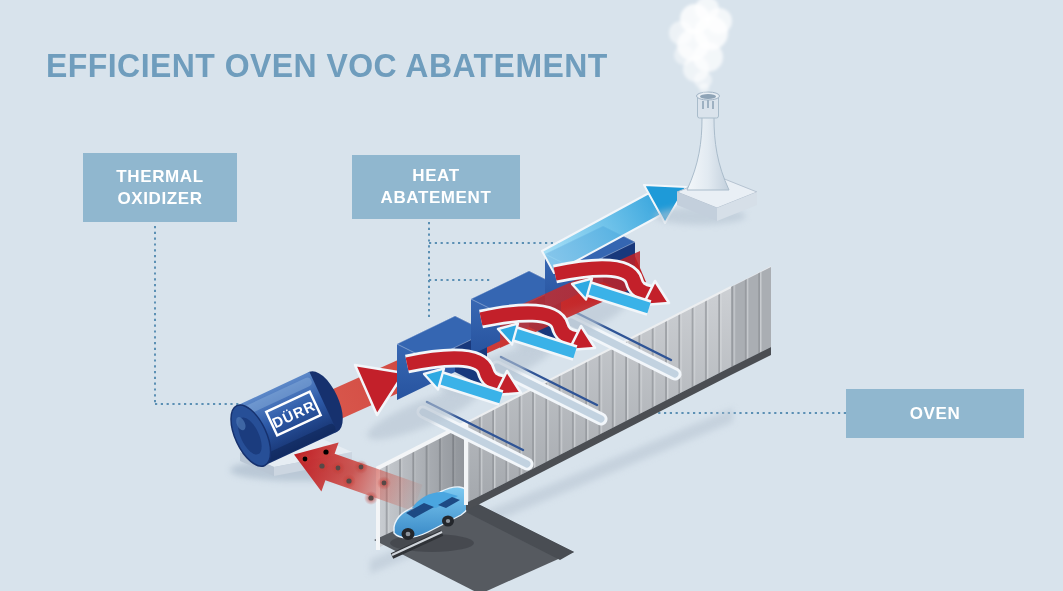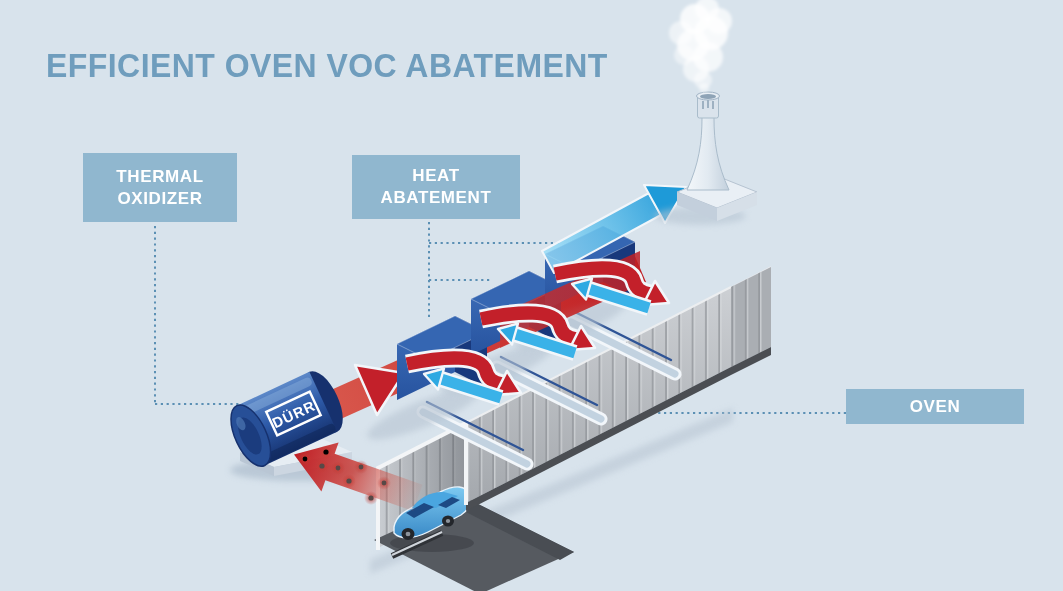--- a/index.html
+++ b/index.html
@@ -7,21 +7,21 @@
          background:#d8e3ec;font-family:"Liberation Sans",sans-serif;}
   #art{position:absolute;left:0;top:0;}
   .title{position:absolute;left:46px;top:46px;font-size:34px;font-weight:bold;
          color:#6f9dbd;letter-spacing:.5px;transform:scaleX(.94);transform-origin:left top;
          white-space:nowrap;}
   .label-box{position:absolute;background:#90b7cf;color:#fff;font-weight:bold;
          display:flex;flex-direction:column;align-items:center;justify-content:center;
          font-size:17px;line-height:22px;letter-spacing:.6px;text-align:center;}
   #lbl-to{left:83px;top:153px;width:154px;height:69px;}
   #lbl-he{left:352px;top:155px;width:168px;height:64px;}
-  #lbl-ov{left:846px;top:389px;width:178px;height:35px;}
+  #lbl-ov{left:846px;top:389px;width:178px;height:49px;}
 </style>
 </head>
 <body>
 
 <div id="stage">
 
 <svg id="art" width="1063" height="591" viewBox="0 0 1063 591" xmlns="http://www.w3.org/2000/svg">
   <defs>
     <filter id="soft" x="-40%" y="-40%" width="180%" height="180%">
           <feGaussianBlur stdDeviation="3"></feGaussianBlur>

